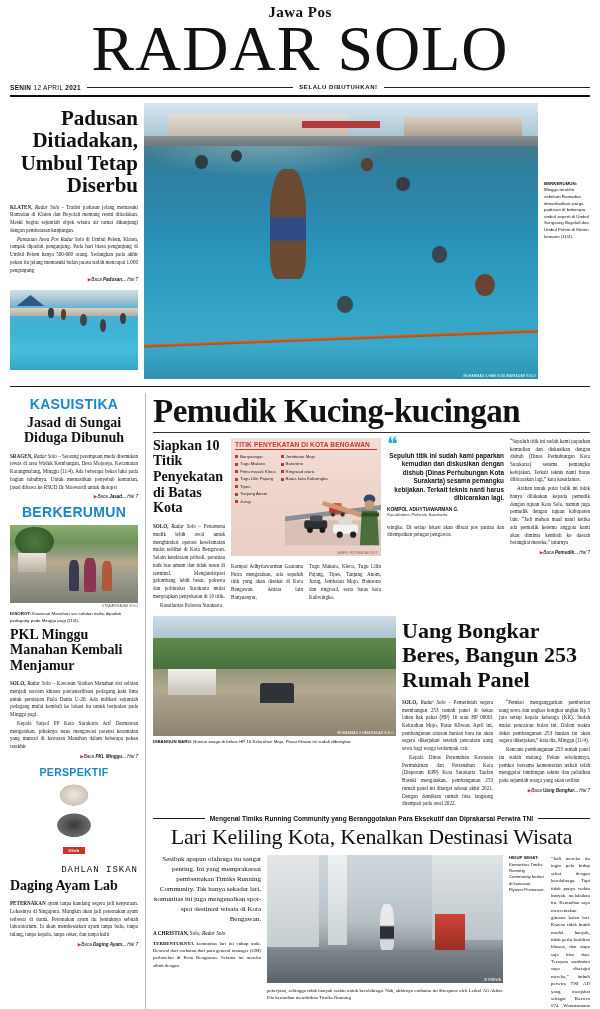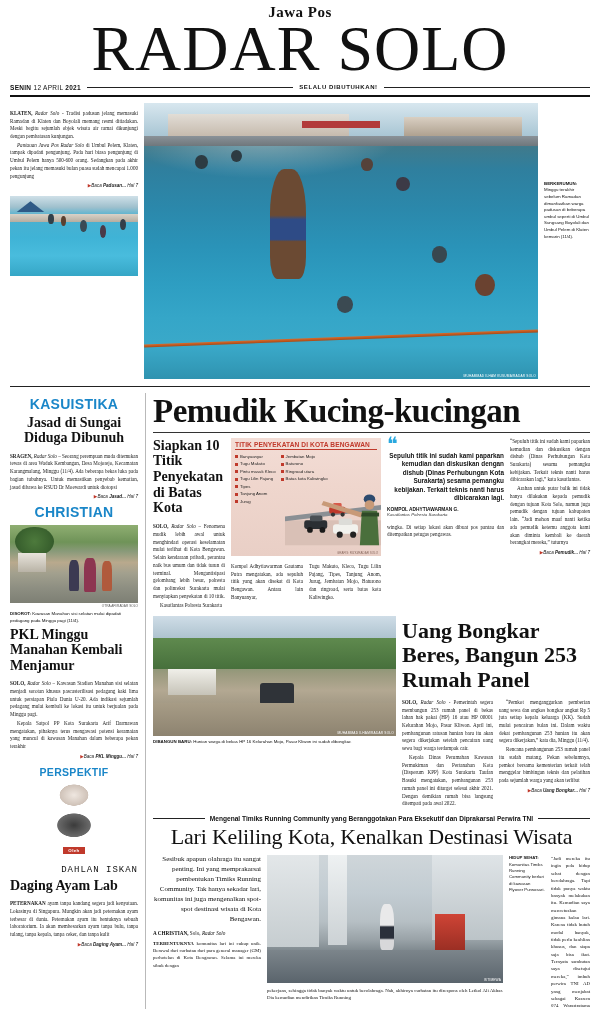--- a/index.html
+++ b/index.html
@@ -401,20 +401,21 @@
       <div class="rule-seg"></div>
       <div class="tagline">SELALU DIBUTUHKAN!</div>
       <div class="rule-seg"></div>
     </div>
     <div class="thickrule"></div>
   </div>
 
   <div class="top-block">
 
     <div class="top-left">
+      <div class="lead-headline">Padusan Ditiadakan, Umbul Tetap Diserbu</div>
       <div class="body-col">
         <p class="first"><b>KLATEN,</b><i> Radar Solo</i><span> - Tradisi padusan jelang memasuki Ramadan di Klaten dan Boyolali memang resmi ditiadakan. Meski begitu sejumlah objek wisata air ramai dikunjungi dengan pembatasan kunjungan.</span></p>
         <p><i>Pantauan Jawa Pos Radar Solo</i><span> di Umbul Pelem, Klaten, tampak dipadati pengunjung. Pada hari biasa pengunjung di Umbul Pelem hanya 500-600 orang. Sedangkan pada akhir pekan itu jelang memasuki bulan puasa sudah mencapai 1.000 pengunjung</span></p>
         <p class="jump"><span class="arrow">▶</span><span>Baca </span><b>Padusan...</b><span> Hal 7</span></p>
       </div>
       <div class="photo pool-small">
         <div class="roof"></div>
         <div class="edge"></div>
         <div class="s1"></div>
         <div class="s2"></div>
@@ -455,21 +456,21 @@
 
     <div class="col-left">
 
       <div class="kicker-label">KASUISTIKA</div>
       <div class="sub-headline">Jasad di Sungai Diduga Dibunuh</div>
       <div class="body-col">
         <p class="first"><b>SRAGEN,</b><i> Radar Solo</i><span> – Seorang perempuan muda ditemukan tewas di area Waduk Kembangan, Desa Mojorejo, Kecamatan Karangmalang, Minggu (11/4). Ada beberapa bekas luka pada bagian tubuhnya. Untuk memastikan penyebab kematian, jasad dibawa ke RSUD Dr Moewardi untuk diotopsi</span></p>
         <p class="jump"><span class="arrow">▶</span>Baca <b>Jasad...</b><span> Hal 7</span></p>
       </div>
 
-      <div class="kicker-label">CHRISTIAN</div>
+      <div class="kicker-label">BERKERUMUN</div>
       <div class="photo street-photo">
         <div class="tree"></div>
         <div class="cart"></div>
         <div class="pk1"></div>
         <div class="pk2"></div>
         <div class="pk3"></div>
       </div>
       <div class="credit-line">OTRA AFI/RADAR SOLO</div>
       <div class="cap-small"><b>DISOROT:</b><span> Kawasan Manahan sisi selatan mulai dipadati pedagang pada Minggu pagi (11/4).</span></div>
       <div class="sub-headline left">PKL Minggu Manahan Kembali Menjamur</div>

